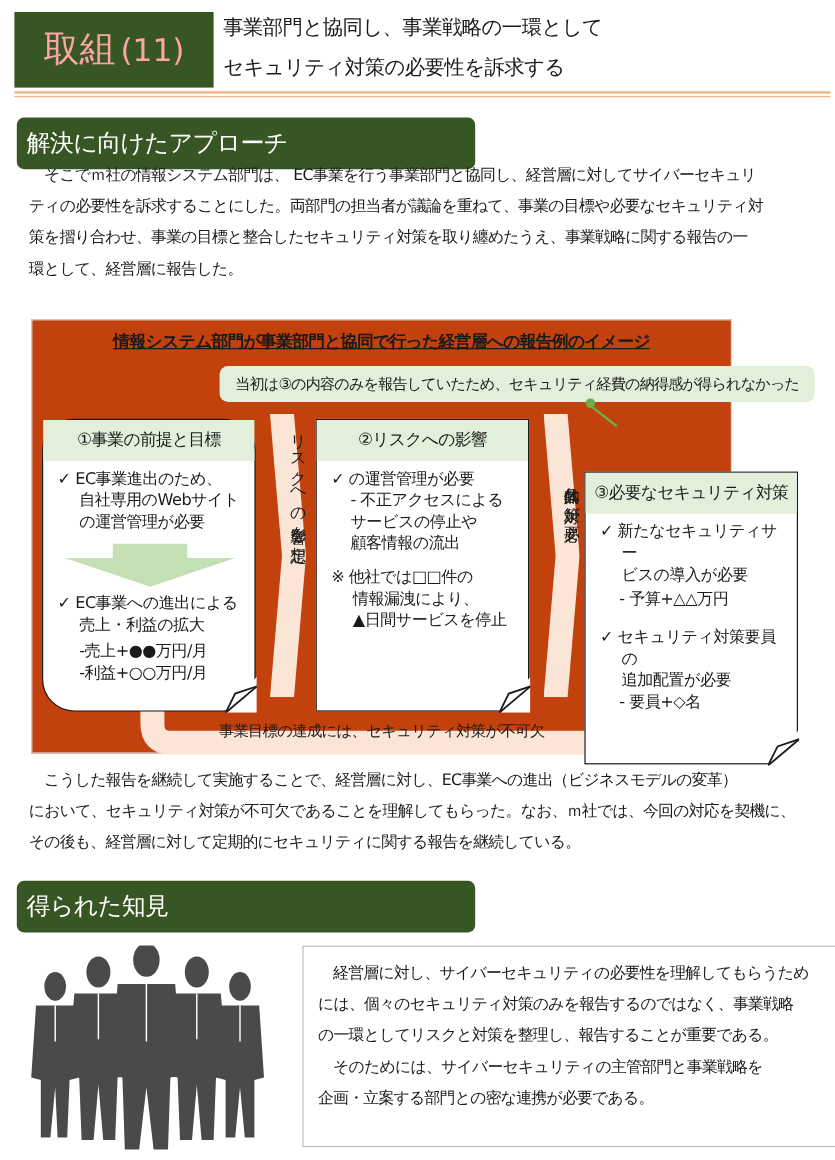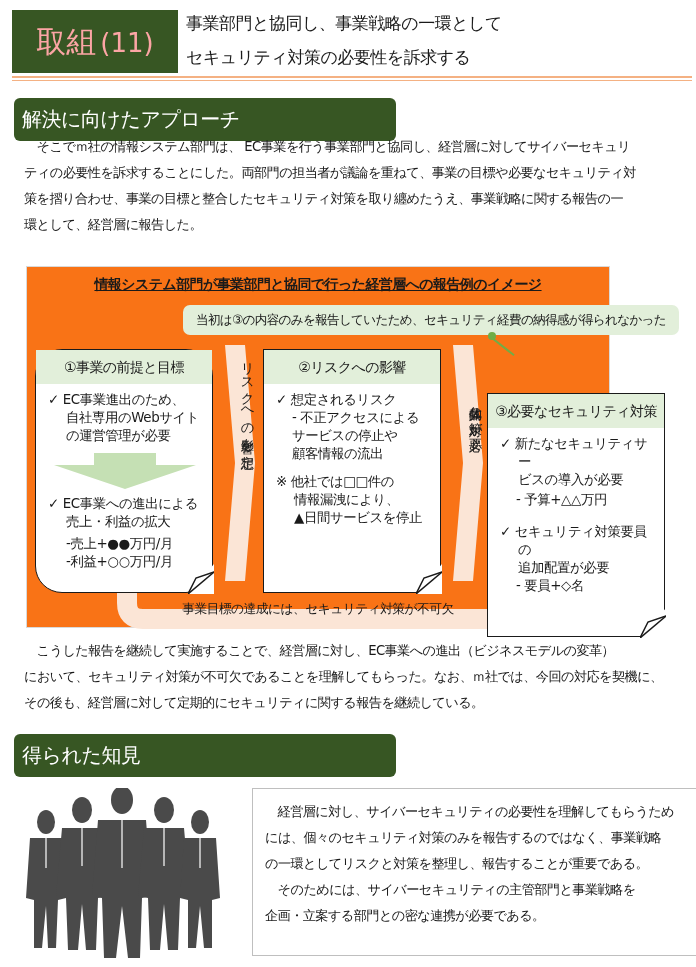--- a/index.html
+++ b/index.html
@@ -13,21 +13,21 @@
   .hdr-rule1 { position: absolute; left: 12px; top: 76px; width: 680px; height: 2px; background: #f4b183; }
   .hdr-rule2 { position: absolute; left: 12px; top: 80px; width: 680px; height: 1px; background: #f4b183; }
 
   
   .sec-head { position: absolute; left: 14px; width: 382px; height: 43px; background: #375623; color: #fff; border-radius: 6px; font-size: 20px; line-height: 43px; padding-left: 8px; letter-spacing: -0.5px; }
 
   .para { position: absolute; left: 24px; width: 660px; font-size: 13.2px; line-height: 26px; letter-spacing: -0.6px; color: #1a1a1a; }
   .para p { white-space: nowrap; }
 
   
-  .diagram { position: absolute; left: 26px; top: 266px; width: 584px; height: 362px; border: 1px solid #d9d9d9; background: #f97316; }
+  .diagram { position: absolute; left: 26px; top: 266px; width: 584px; height: 362px; border: 1px solid #d9d9d9; background: #c2410c; }
   .diag-title { position: absolute; left: 0; top: 9px; width: 100%; text-align: center; font-size: 14px; font-weight: bold; text-decoration: underline; letter-spacing: -0.6px; }
   .note-bubble { position: absolute; left: 156px; top: 38px; width: 496px; height: 30px; background: #e2efda; border-radius: 7px; font-size: 12.6px; line-height: 30px; text-align: center; letter-spacing: -0.7px; }
   .note-dot { position: absolute; left: 461px; top: 65px; width: 8px; height: 8px; border-radius: 50%; background: #70ad47; }
   .note-line { position: absolute; left: 464px; top: 69px; width: 30px; height: 1.5px; background: #70ad47; transform-origin: 0 0; transform: rotate(38deg); }
 
   .card { position: absolute; top: 82px; width: 178px; height: 244px; border: 1.5px solid #1a1a1a; background: #fff; }
   .card-head { height: 34px; background: #e2efda; font-size: 14px; line-height: 34px; text-align: center; letter-spacing: -0.6px; }
   .card-body { padding: 7px 8px 0 12px; font-size: 13.4px; line-height: 18px; letter-spacing: -0.4px; }
   .card-body .chk { display: block; padding-left: 18px; text-indent: -18px; }
   .card-body .sub { display: block; padding-left: 28px; text-indent: -12px; }
@@ -105,21 +105,21 @@
   <div class="vband" style="left:198px;">
     <svg width="30" height="236" viewBox="0 0 30 236">
       <polygon points="0,0 20,0 30,118 20,236 0,236 10,118" fill="#fbe5d6" transform="translate(0,0)"></polygon>
     </svg>
     <div class="vtext">リスクへの影響を想定</div>
   </div>
 
   <div class="card" style="left:236px;">
     <div class="card-head">②リスクへの影響</div>
     <div class="card-body">
-      <span class="chk">✓ 想定されるリスク</span>
+      <span class="chk">✓ の運営管理が必要</span>
       <span class="sub">- 不正アクセスによる</span>
       <span class="sub">サービスの停止や</span>
       <span class="sub">顧客情報の流出</span>
       <div class="gap"></div>
       <span class="chk">※ 他社では□□件の</span>
       <span class="chk" style="text-indent:0">情報漏洩により、</span>
       <span class="chk" style="text-indent:0">▲日間サービスを停止</span>
     </div>
     <svg class="fold" viewBox="0 0 26 30">
       <polygon points="26,0 26,30 0,30" fill="#fff"></polygon>

